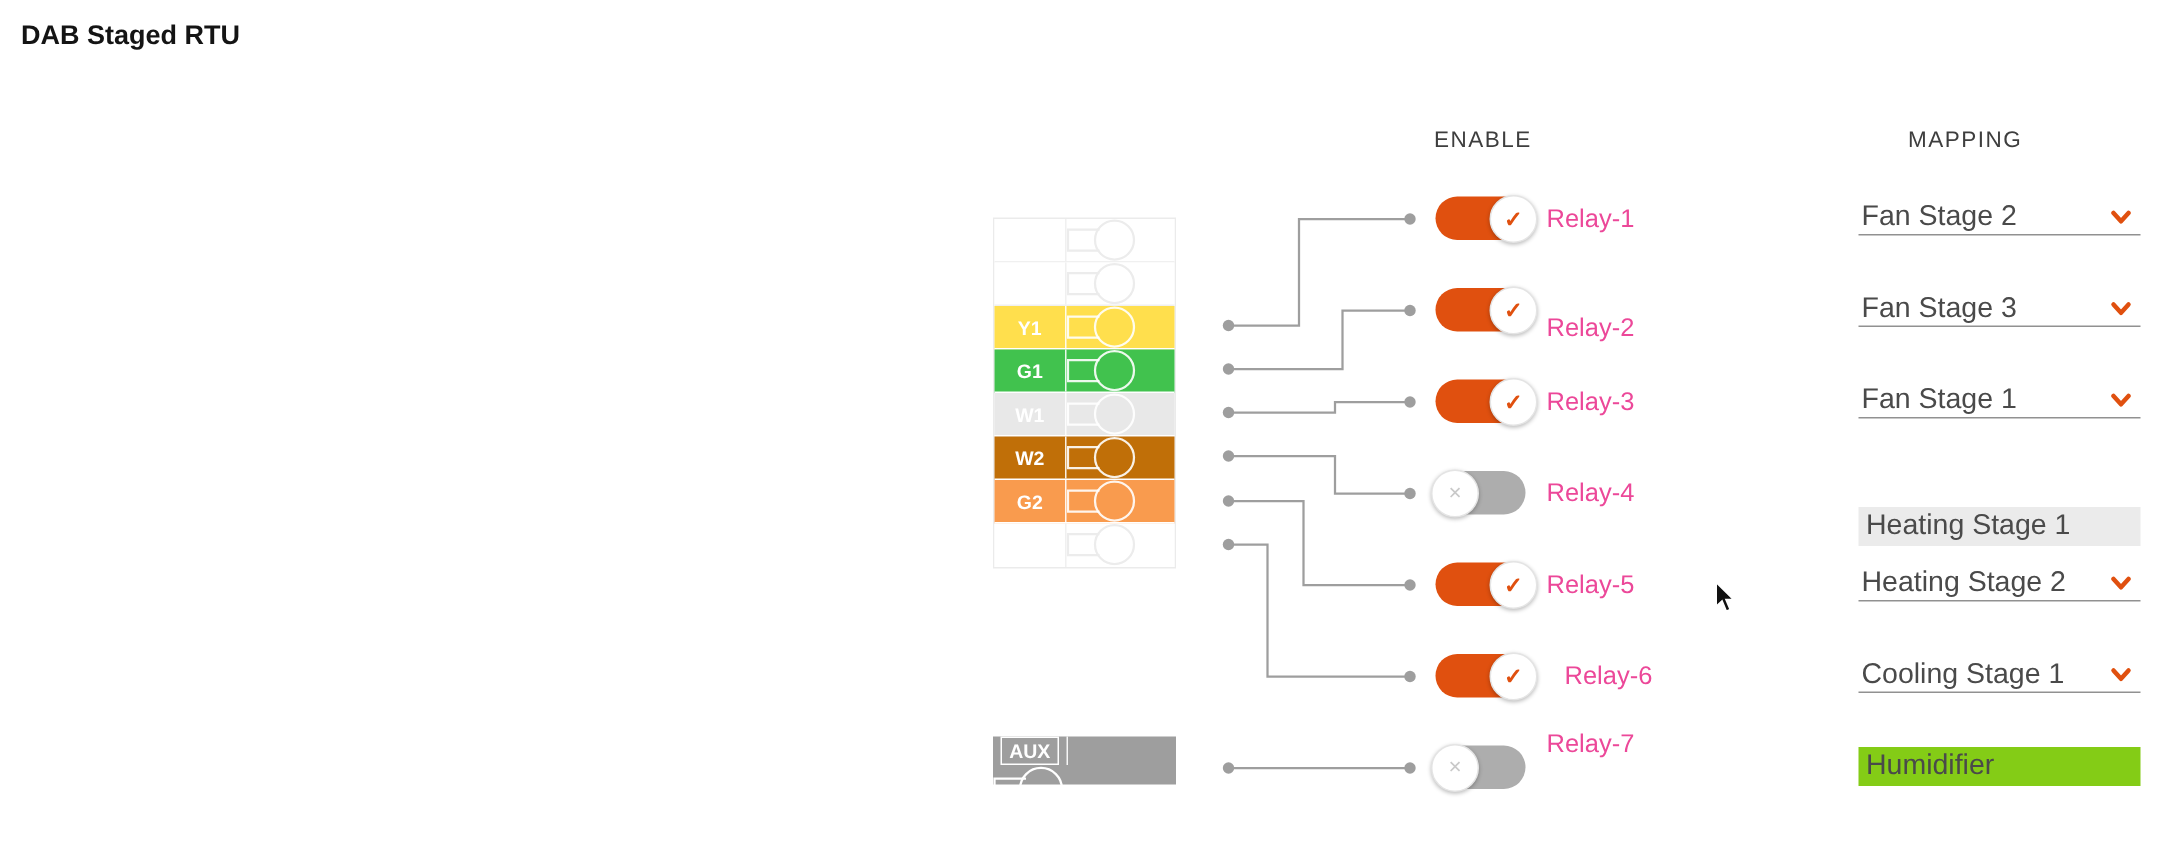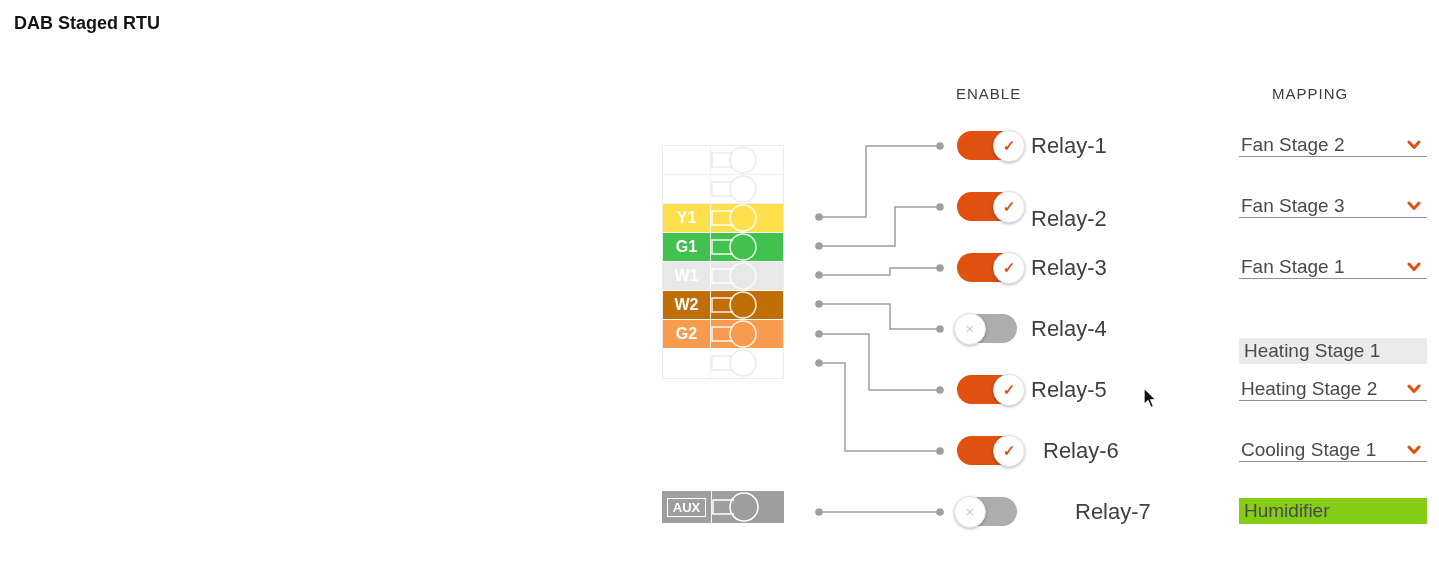--- a/index.html
+++ b/index.html
@@ -11,40 +11,40 @@
   .col-header{position:absolute;top:85px;font-size:15px;color:#3e3e3e;letter-spacing:1px;}
   .col-header.enable{left:956px;}
   .col-header.mapping{left:1272px;}
 
   
   .tblock{position:absolute;left:662px;top:145px;width:122px;border:1px solid #ebebeb;box-sizing:border-box;}
   .trow{position:relative;display:flex;height:29px;box-sizing:border-box;background:#fff;border-bottom:1px solid #f0f0f0;}
   .trow:last-child{border-bottom:none;}
   .trow.colored{border-bottom:1px solid #fff;}
   .tlabel{width:48px;box-sizing:border-box;display:flex;align-items:center;justify-content:center;
-    font-size:16px;font-weight:600;color:#fff;border-right:1px solid #f0f0f0;}
+    font-size:13px;font-weight:600;color:#fff;border-right:1px solid #f0f0f0;}
   .trow.colored .tlabel{border-right:1px solid rgba(255,255,255,.9);}
   .tspade{flex:1;position:relative;}
   .tspade svg{position:absolute;left:0;top:0;}
 
   
-  .aux{position:absolute;left:662px;top:491px;width:122px;height:32px;display:flex;}
+  .aux{position:absolute;left:662px;top:491px;width:122px;height:32px;display:flex;flex-direction:column;}
   .aux-label-cell{width:50px;display:flex;align-items:center;justify-content:center;border-right:1px solid rgba(255,255,255,.9);box-sizing:border-box;}
   .aux-label{border:1.5px solid #fff;padding:1px 5px;color:#fff;font-size:13px;font-weight:600;}
   .aux-spade{flex:1;position:relative;}
 
   
   .toggle{position:absolute;width:60px;height:29px;border-radius:15px;cursor:pointer;}
   .knob{position:absolute;top:-1.5px;width:32px;height:32px;border-radius:50%;background:#fff;
     border:1px solid #e4e4e4;box-sizing:border-box;box-shadow:0 1px 3px rgba(0,0,0,.28);
     display:flex;align-items:center;justify-content:center;}
   .toggle.on .knob{right:-8px;font-size:15px;font-weight:bold;}
   .toggle.off .knob{left:-3px;font-size:15px;color:#c9c9c9;}
 
-  .relay-label{position:absolute;left:1031px;font-size:22px;color:#404040;line-height:22px;}
+  .relay-label{position:absolute;left:1031px;font-size:17px;color:#ec4899;line-height:22px;}
 
   
   .map-select{position:absolute;left:1239px;width:188px;height:25px;box-sizing:border-box;
     font-size:19px;color:#4a4a4a;line-height:25px;}
   .map-select.active{border-bottom:1px solid #919191;padding-left:2px;cursor:pointer;}
   .map-select.locked{background:#ebebeb;height:26px;line-height:26px;padding-left:5px;}
   .map-select .chev{position:absolute;right:6px;top:8px;}
 
   .overlay{position:absolute;left:0;top:0;pointer-events:none;}
 </style>
@@ -202,20 +202,20 @@
       <div class="toggle on" style="left: 957px; top: 436px; background: rgb(224, 80, 15);">
         <div class="knob" style="color: rgb(224, 80, 15);">✓</div>
       </div>
       <div class="relay-label" style="top: 440px; margin-left: 12px;">Relay-6</div>
       <div class="map-select active" style="top: 437px;">Cooling Stage 1<svg class="chev" width="14" height="10">
           <path d="M2 2 L7 7.5 L12 2" fill="none" stroke="#e0500f" stroke-width="3" stroke-linecap="round" stroke-linejoin="round"></path>
         </svg></div>
       <div class="toggle off" style="left: 957px; top: 497px; background: rgb(173, 173, 173);">
         <div class="knob">×</div>
       </div>
-      <div class="relay-label" style="top: 501px; margin-left: 44px;">Relay-7</div>
+      <div class="relay-label" style="top: 485px;">Relay-7</div>
       <div class="map-select locked" style="top: 498px; background: #84cc16;">Humidifier</div>
     </div>
 
   <svg class="overlay" width="18" height="24" style="left:1142px;top:387px">
     <path d="M2 1 L2 17.5 L6 13.8 L8.8 20.6 L11.6 19.4 L8.8 12.8 L14 12.8 Z" fill="#111" stroke="#fff" stroke-width="1.3"></path>
   </svg>
 </div>
 
 </body></html>

